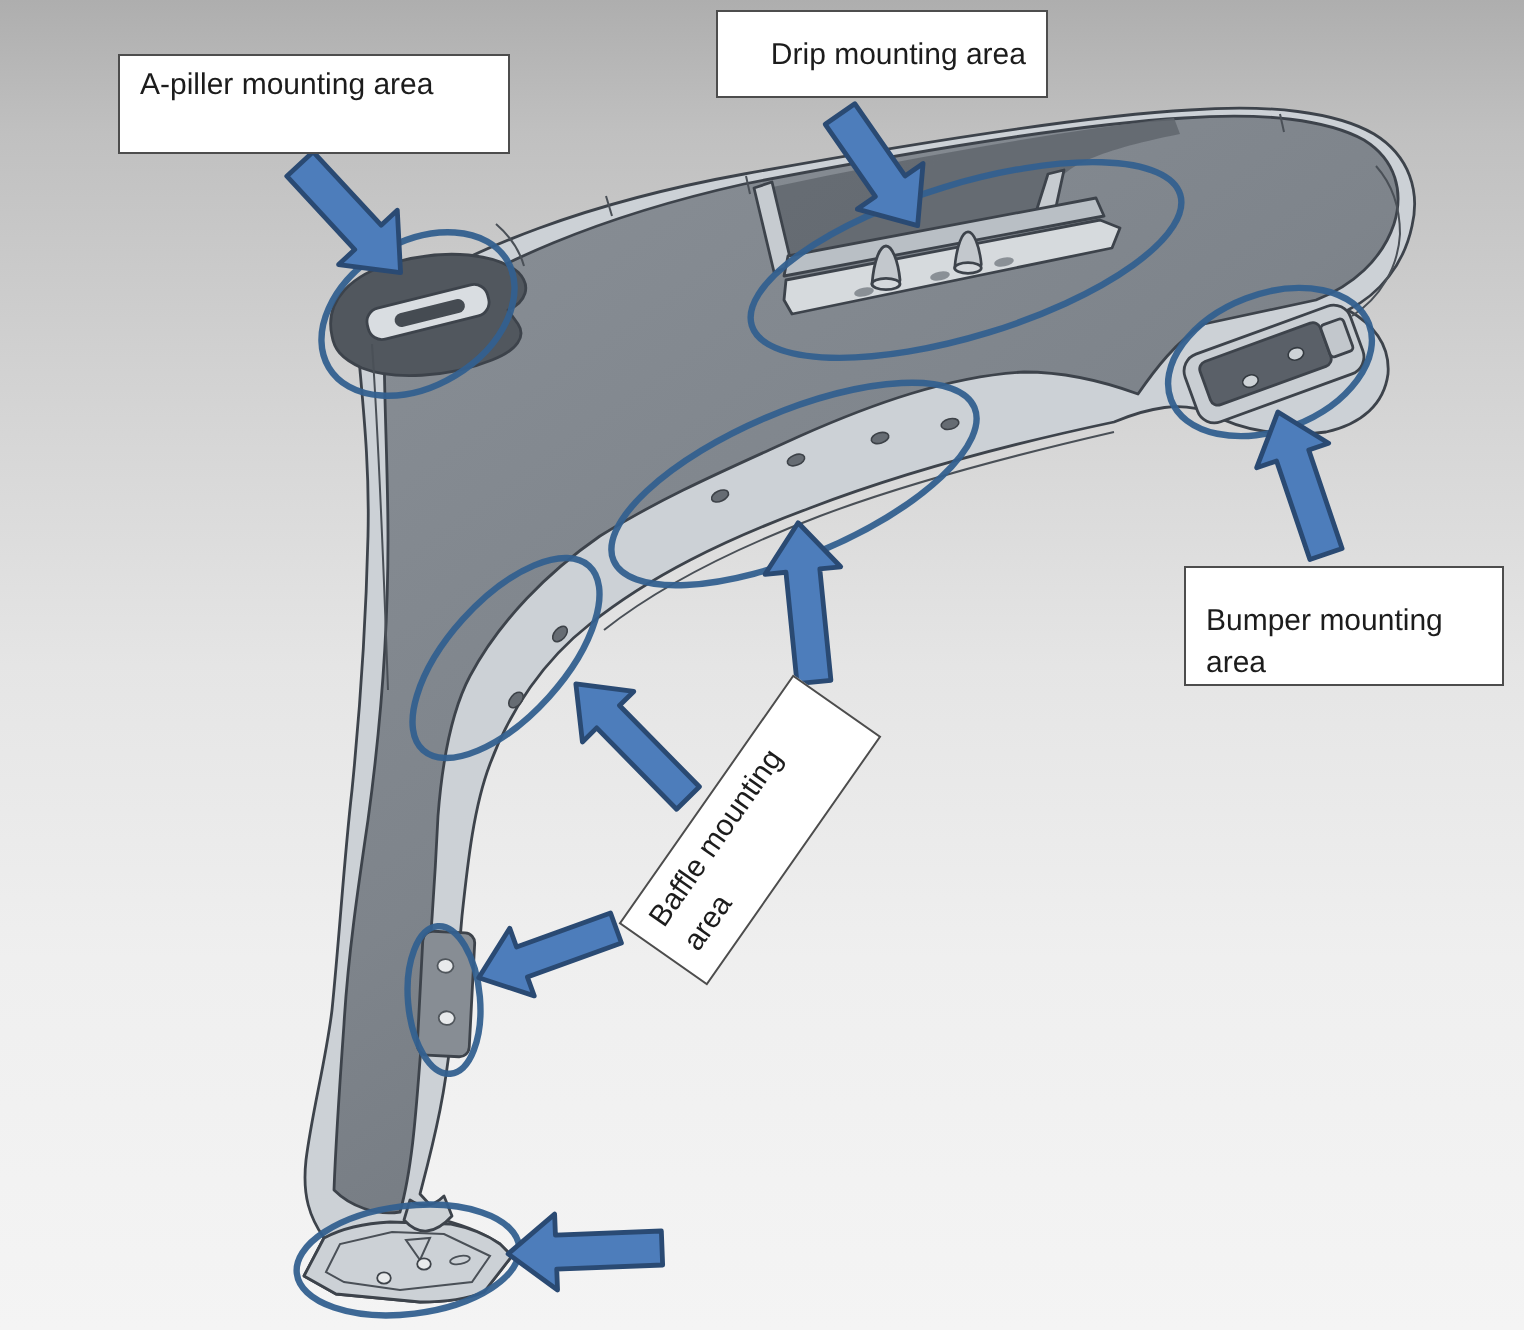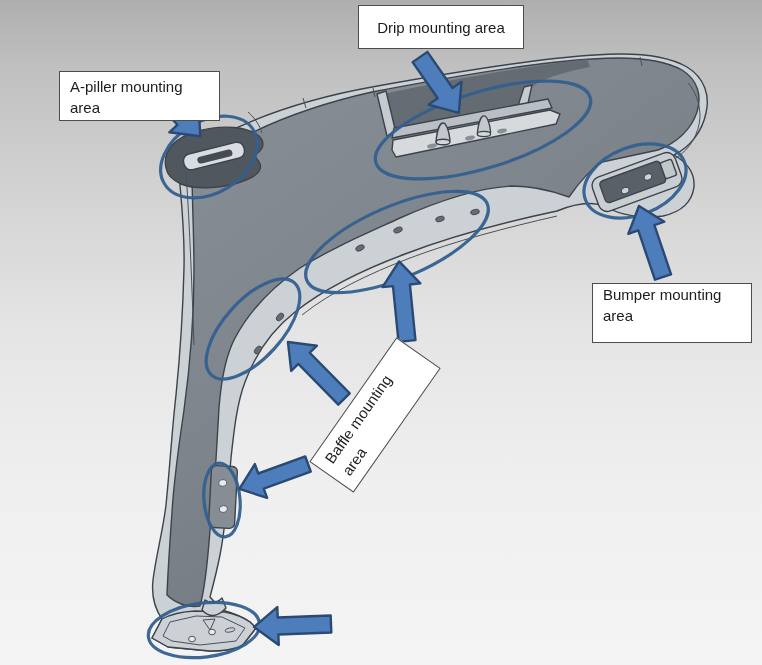--- a/index.html
+++ b/index.html
@@ -7,23 +7,23 @@
     position:relative;width:762px;height:665px;overflow:hidden;
     background:linear-gradient(180deg,#aeaeae 0%,#c0c0c0 10%,#d2d2d2 28%,#e5e5e5 50%,#efefef 72%,#f4f4f4 100%);
     font-family:"Liberation Sans", sans-serif;
   }
   .stage svg{position:absolute;left:0;top:0;z-index:1;}
   .callout{
     position:absolute;z-index:2;background:#ffffff;border:1px solid #4d4d4d;
     color:#1c1c1c;font-size:15px;line-height:21px;padding:4px 10px;
     box-sizing:border-box;
   }
-  .callout--apillar{left:59px;top:27px;width:161px;height:50px;margin-top:44px;}
-  .callout--drip{left:358px;top:5px;width:166px;height:44px;display:flex;align-items:center;justify-content:center;}
-  .callout--bumper{left:592px;top:283px;width:160px;height:60px;padding-top:0;}
+  .callout--apillar{left:59px;top:27px;width:196px;height:50px;}
+  .callout--drip{left:358px;top:5px;width:166px;height:44px;display:flex;align-items:center;justify-content:flex-end;}
+  .callout--bumper{left:592px;top:283px;width:160px;height:60px;padding-top:16px;}
   .callout--baffle{left:299px;top:388px;width:152px;height:54px;transform:rotate(-55deg);}
   .callout--sill{left:335px;top:602px;width:178px;height:44px;display:flex;align-items:center;justify-content:center;}
   .arrow-shape{stroke:#2a4a73;stroke-width:2.4;stroke-linejoin:round;}
   .area-ellipse{fill:none;stroke-width:3.2;opacity:.95;}
   .outline{stroke:#3d434b;stroke-width:1.4;stroke-linejoin:round;}
   .thin{stroke:#4a5057;stroke-width:1;fill:none;}
 </style>
 </head>
 <body>
 

